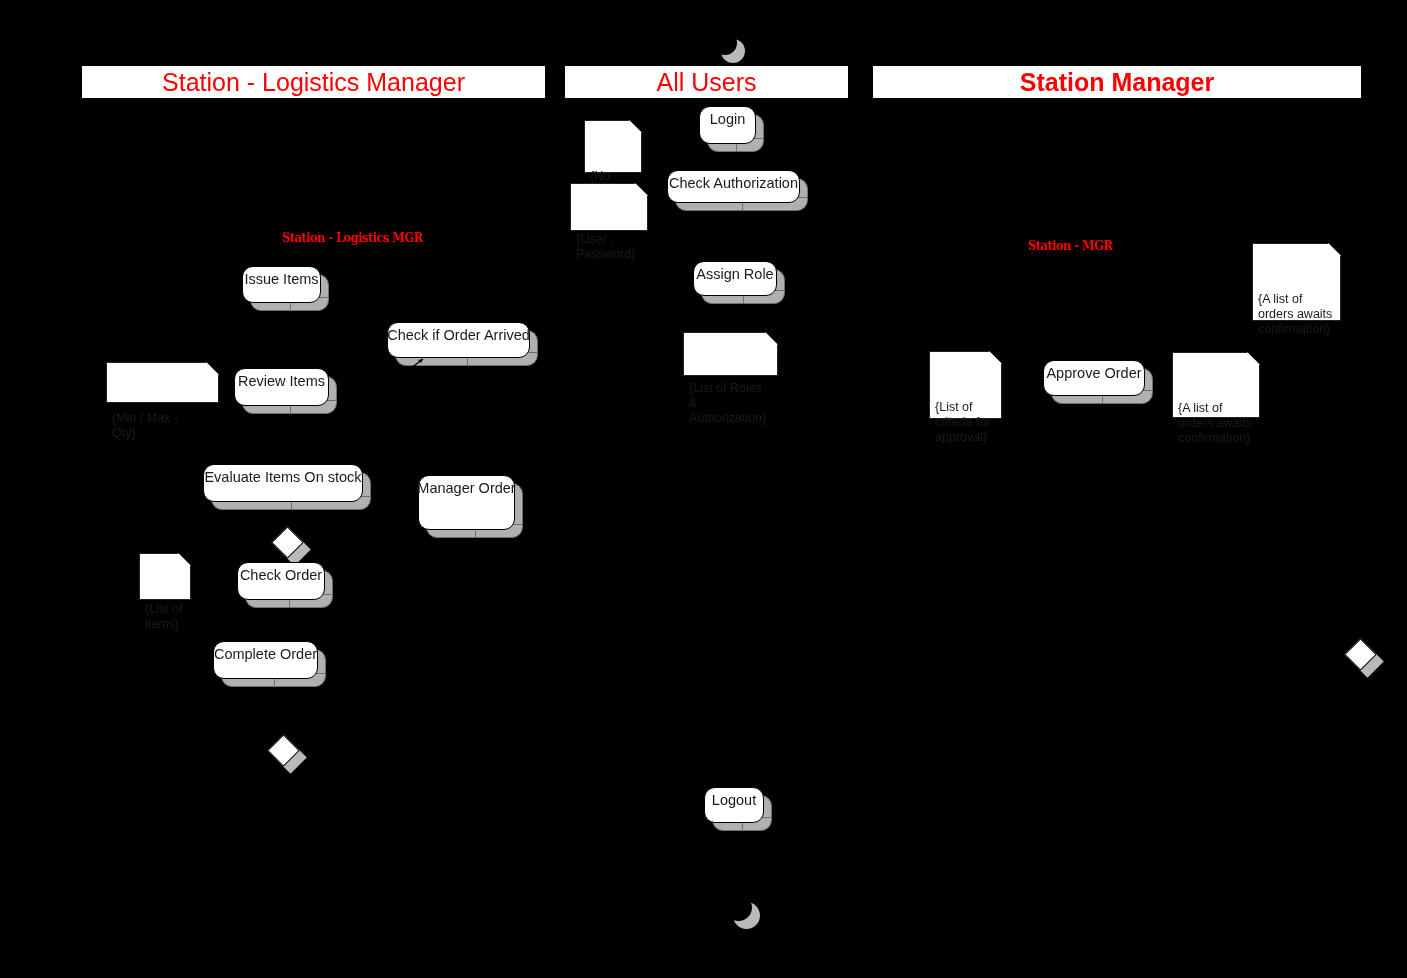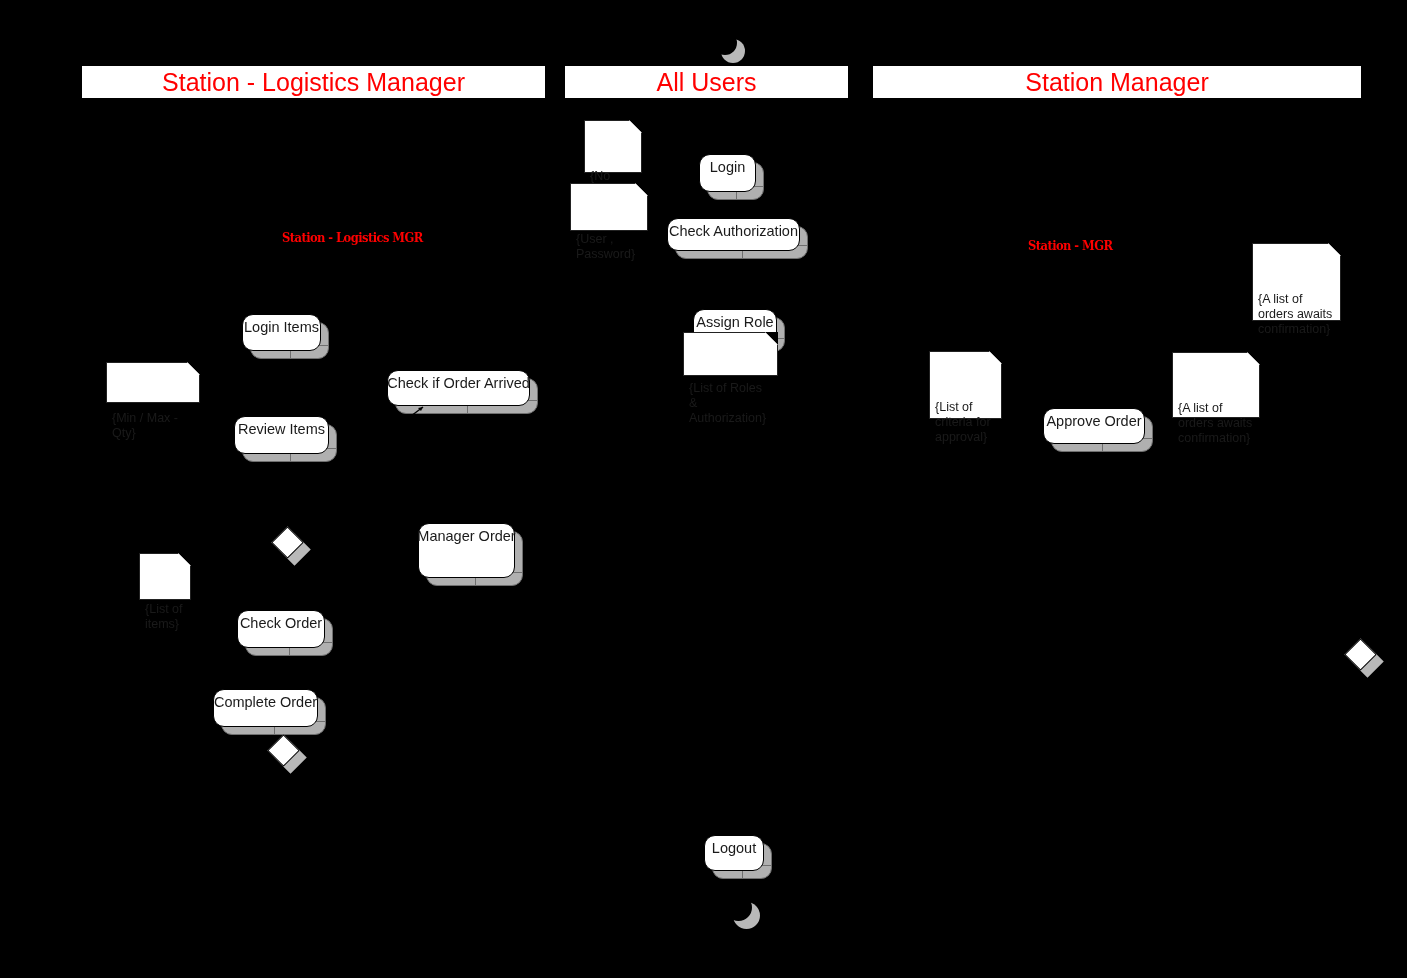--- a/index.html
+++ b/index.html
@@ -39,21 +39,20 @@
     font-size:12.5px;
     letter-spacing:-0.6px;
     white-space:nowrap;
     transform:scaleX(0.92);
     transform-origin:left center;
   }
 
   
   .activity{
     position:absolute;
-    margin-top:48px;
   }
   .activity .back{
     position:absolute;
     left:8px;
     top:8px;
     width:100%;
     height:100%;
     background:#b0b0b0;
     border:1px solid #6f6f6f;
     border-radius:11px;
@@ -210,21 +209,21 @@
     <div class="sh"></div>
     <div class="disc"></div>
   </div>
 
   <div class="lane-header" style="left:565px; top:66px; width:283px; height:32px;">
     <span>All Users</span>
   </div>
   <div class="lane-header" style="left:82px; top:66px; width:463px; height:32px;">
     <span>Station - Logistics Manager</span>
   </div>
-  <div class="lane-header" style="left:873px; top:66px; width:488px; height:32px;">
+  <div class="lane-header" style="left:873px; top:66px; width:488px; height:32px;font-weight:bold;">
     <span>Station Manager</span>
   </div>
 
   <div class="sub-label" style="left:282px; top:230px;">Station - Logistics MGR</div>
   <div class="sub-label" style="left:1028px; top:238px;">Station - MGR</div>
 
   <div class="activity" style="left:699px; top:106px; width:57px; height:38px;">
     <div class="back">
       <div class="divider"></div>
         <div class="vsep"></div>
@@ -291,55 +290,64 @@
     <div class="ring"></div>
     <div class="inner"></div>
   </div>
 
   <div class="activity bold" style="left:242px; top:266px; width:79px; height:37px;">
     <div class="back">
       <div class="divider"></div>
         <div class="vsep"></div>
     </div>
     <div class="front">
-      <span class="label">Login Items</span>
+      <span class="label">Issue Items</span>
     </div>
   </div>
 
   <div class="activity bold" style="left:387px; top:322px; width:143px; height:36px;">
     <div class="back">
       <div class="divider"></div>
         <div class="vsep"></div>
       <svg class="pin" viewBox="0 0 16 12">
         <path d="M1 11 L13 2" stroke="#000" stroke-width="1.4" fill="none"></path>
         <path d="M13 2 L8 3 L11 6 Z" fill="#000"></path>
       </svg>
     </div>
     <div class="front">
       <span class="label">Check if Order Arrived</span>
     </div>
   </div>
 
-  <div class="note" style="left:106px; top:362px; width:94px; height:41px;">
+  <div class="note" style="left:106px; top:362px; width:113px; height:41px;">
     <div class="dogear"></div>
     <div class="dogear-fold"></div>
     <span>{Min / Max -
 Qty}</span>
   </div>
 
   <div class="activity bold" style="left:234px; top:368px; width:95px; height:38px;">
     <div class="back">
       <div class="divider"></div>
         <div class="vsep"></div>
     </div>
     <div class="front">
       <span class="label">Review Items</span>
     </div>
   </div>
 
+  <div class="activity" style="left:203px; top:464px; width:160px; height:38px;">
+    <div class="back">
+      <div class="divider"></div>
+        <div class="vsep"></div>
+    </div>
+    <div class="front">
+      <span class="label">Evaluate Items On stock</span>
+    </div>
+  </div>
 
   <div class="activity" style="left:418px; top:475px; width:97px; height:55px;">
     <div class="back">
       <div class="divider"></div>
         <div class="vsep"></div>
     </div>
     <div class="front">
       <span class="label">Manager Order</span>
     </div>
   </div>

